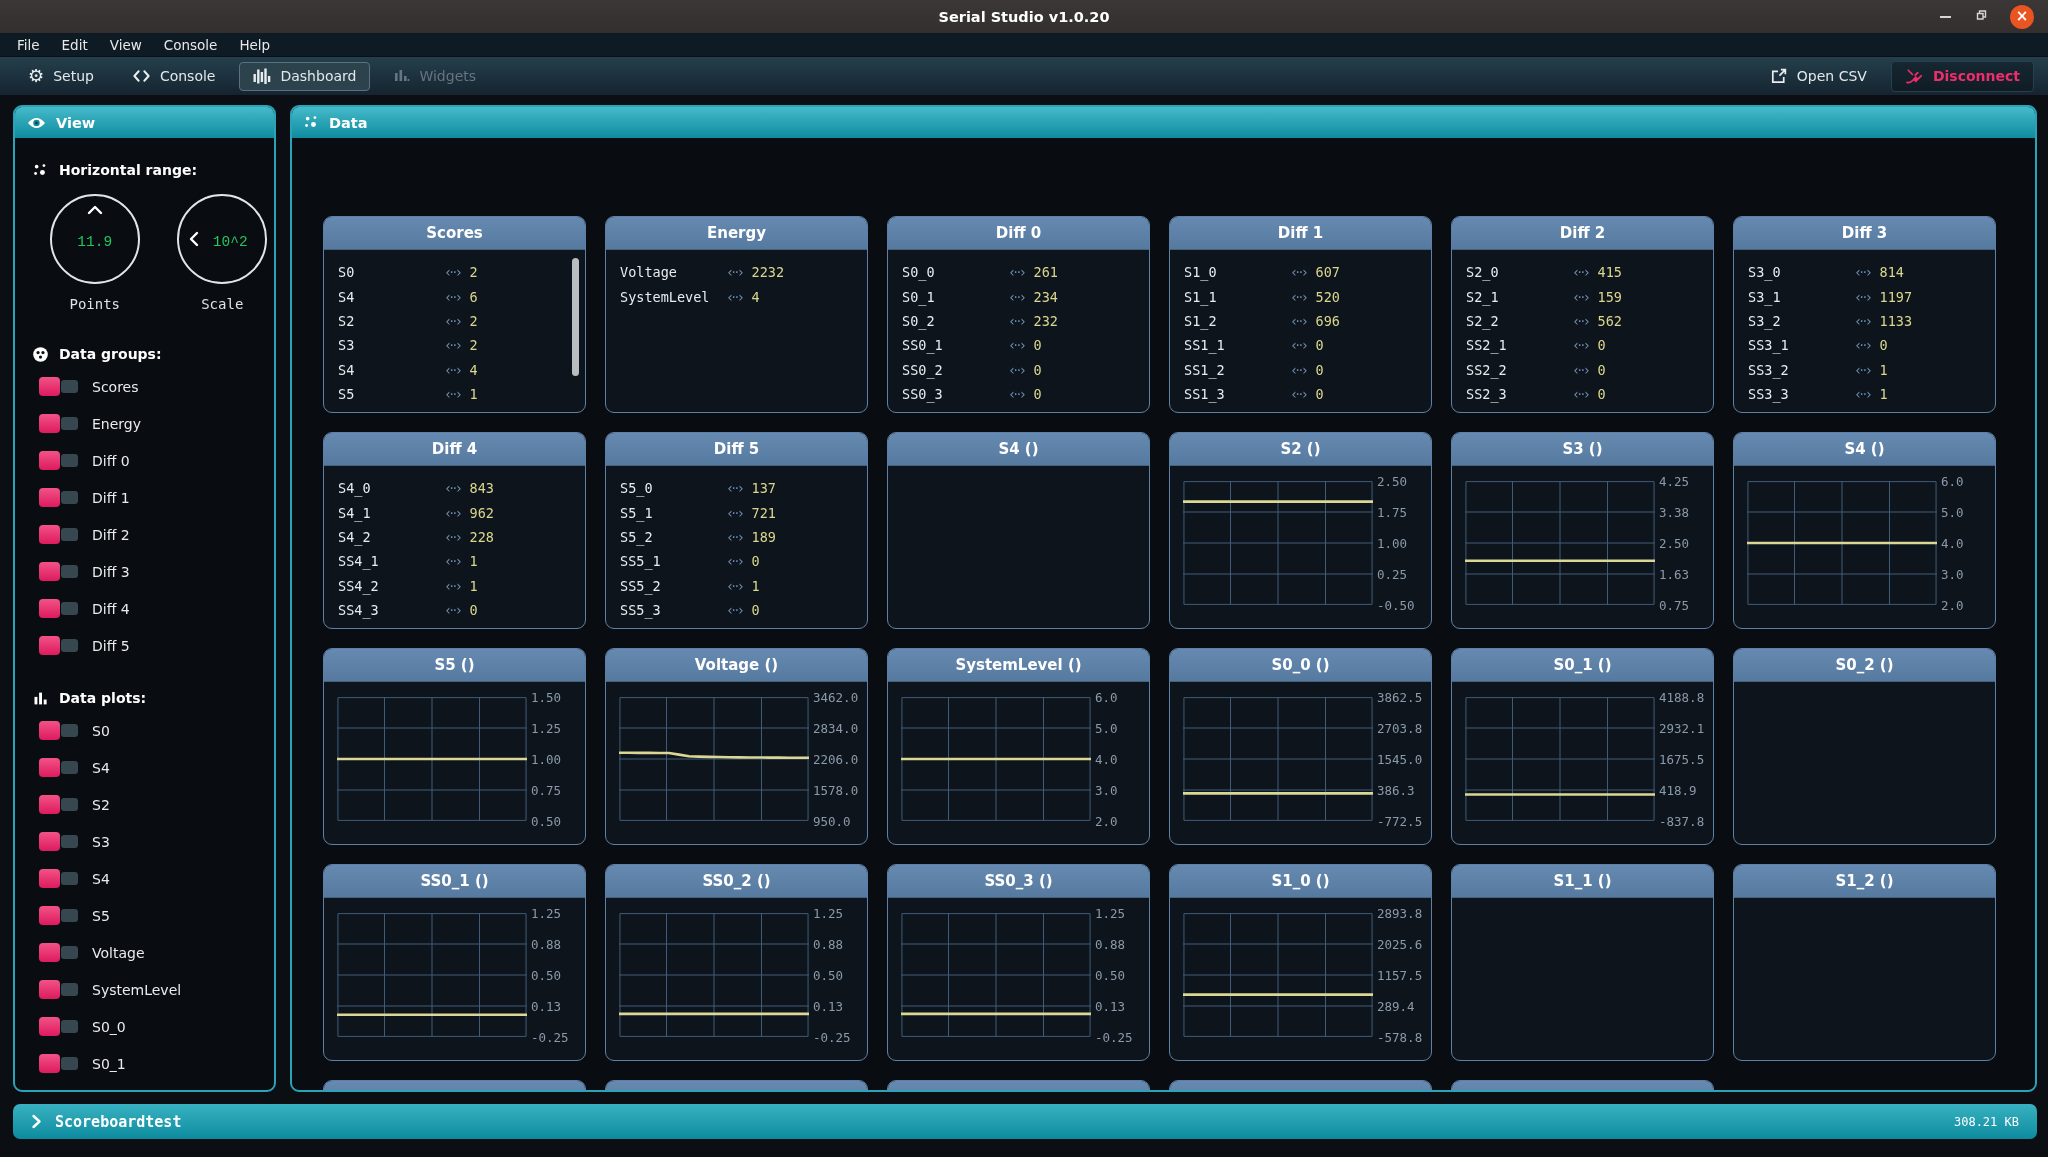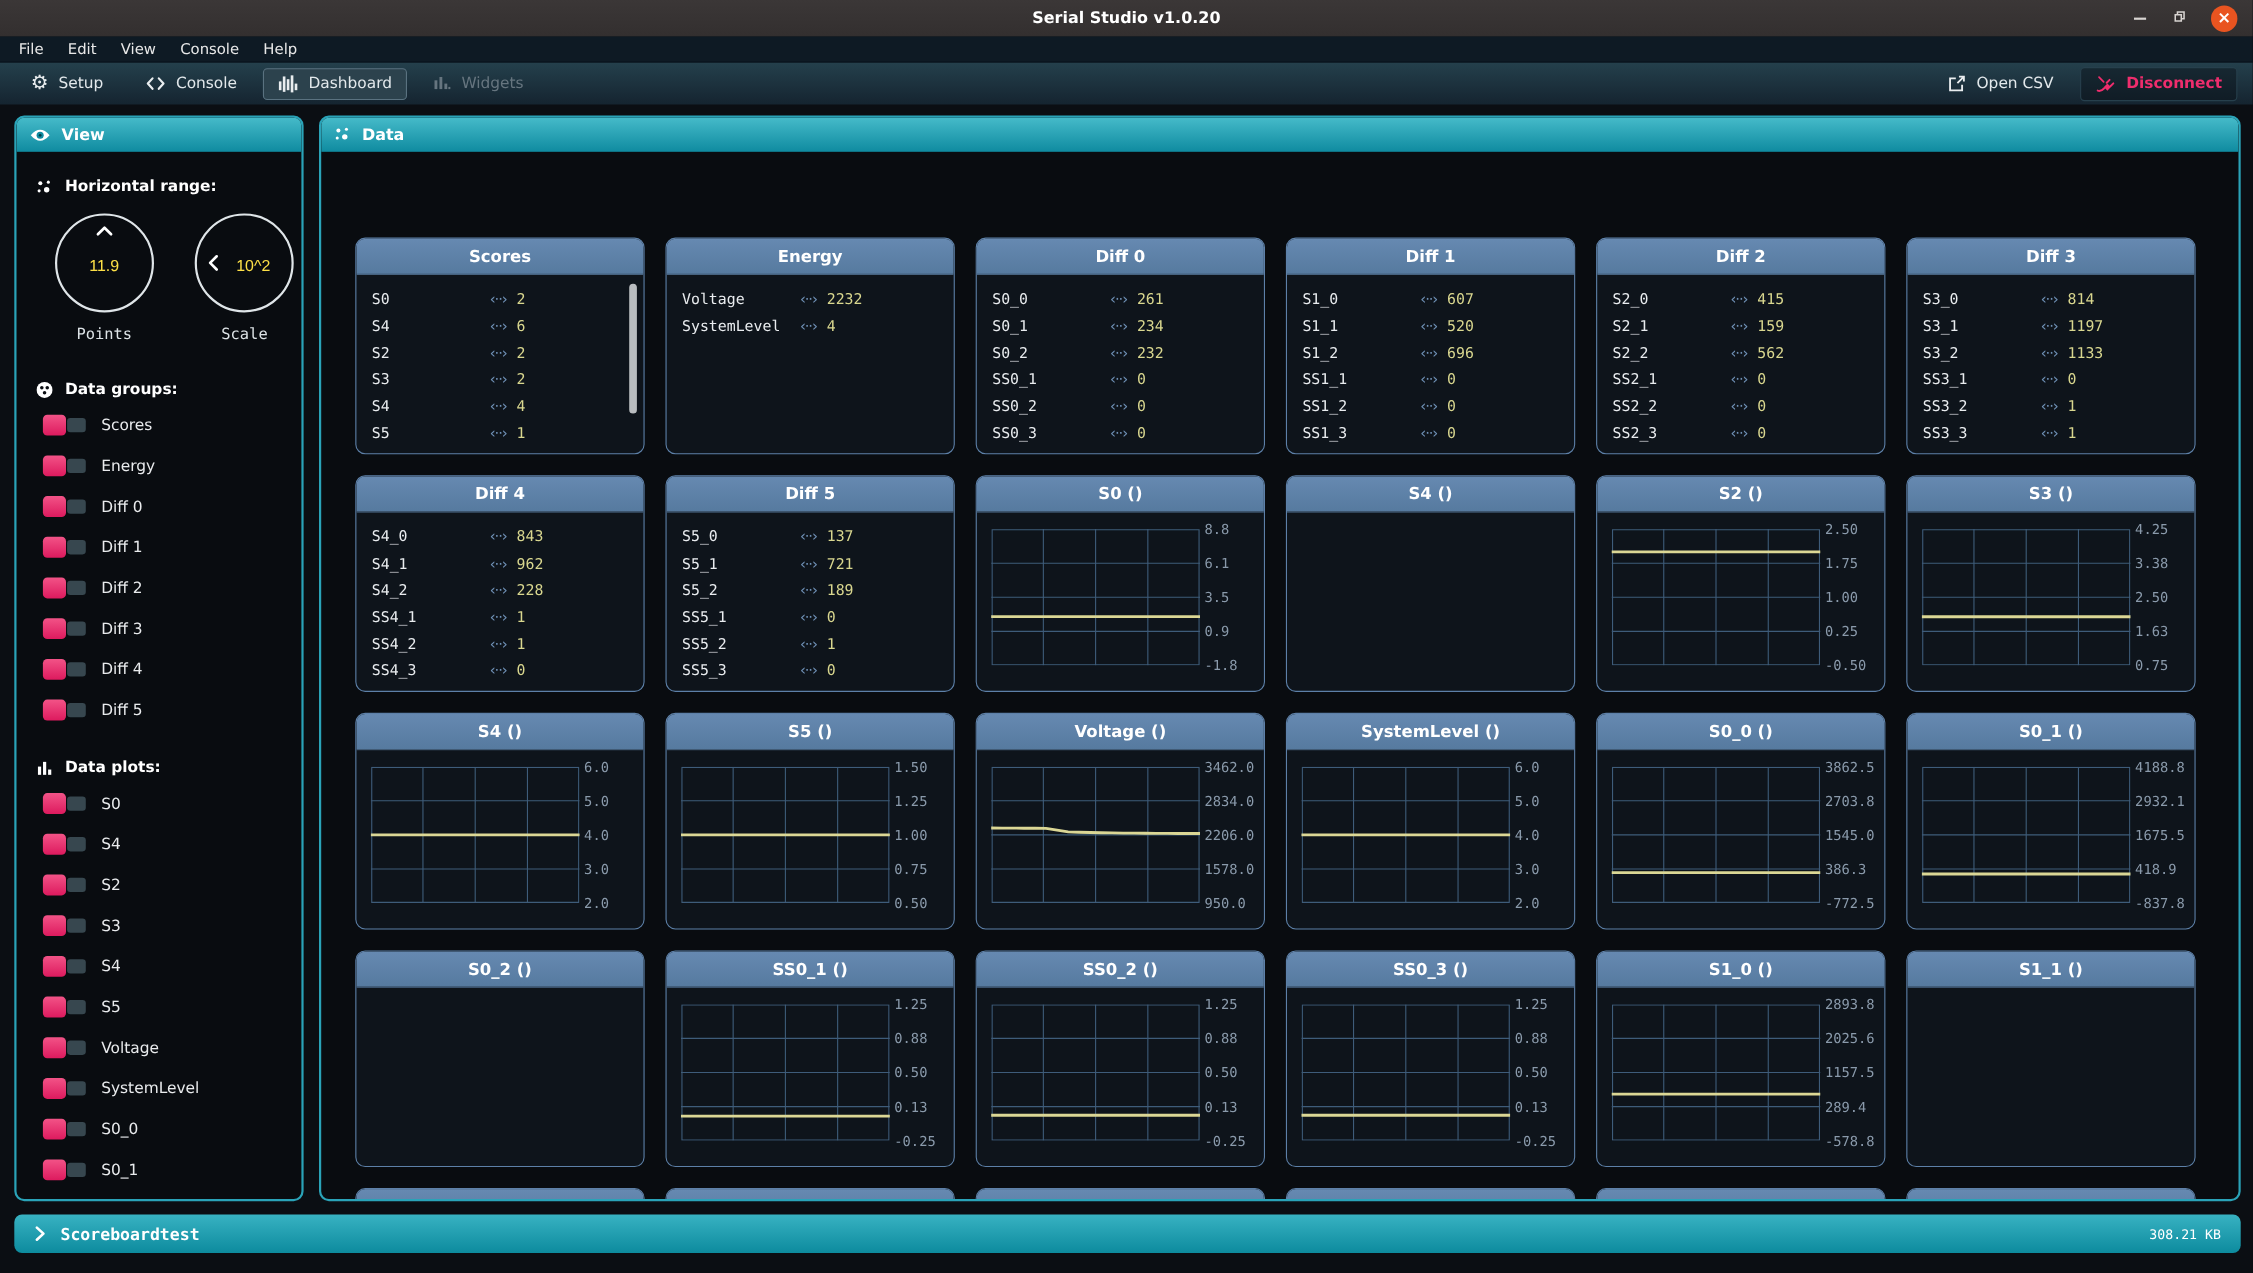--- a/index.html
+++ b/index.html
@@ -59,21 +59,21 @@
   .sidebar-body { padding:24px 0 0 18px; }
   .section-label { display:flex; align-items:center; gap:11px; color:#ffffff; font-weight:bold; font-size:14px; }
   .knob-row { display:flex; padding-left:10px; margin-top:16px; gap:24px; }
   .knob-wrap { width:110px; display:flex; flex-direction:column; align-items:center; }
   .knob { width:90px; height:90px; border:2.5px solid #dfe5e8; border-radius:50%; position:relative; }
   .knob-ind { position:absolute; }
   .knob-ind.top { left:50%; top:9px; transform:translateX(-50%); }
   .knob-ind.left { left:10px; top:50%; transform:translateY(-50%); }
   .knob-value {
     position:absolute; left:0; right:0; top:53%; transform:translateY(-50%);
-    text-align:center; color:#fde047; font-family:Liberation Sans, sans-serif; font-size:14.5px;
+    text-align:center; color:#22c55e; font-family:Liberation Mono, monospace; font-size:14.5px;
   }
   .knob-value.shift { left:16px; }
   .knob-label { margin-top:12px; color:#dde3e6; font-family:"DejaVu Sans Mono",monospace; font-size:14px; }
   .sec-groups { margin-top:34px; }
   .sec-plots { margin-top:26px; }
   .toggle-list { margin-top:6px; }
   .toggle-row { display:flex; align-items:center; gap:14px; height:37px; margin-left:6px; }
   .switch { display:flex; align-items:center; }
   .sw-knob { width:21px; height:19px; border-radius:4px; background:linear-gradient(#f25387,#dd1a5e); }
   .sw-track { width:17px; height:13px; border-radius:3px; background:#37474f; margin-left:1px; }
@@ -673,40 +673,20 @@
             </div>
             <div class="drow">
               <span class="dlabel">SS5_3</span>
               <span class="dicon">‹··›</span>
               <span class="dvalue">0</span>
             </div>
           </div>
         </div>
         <div class="card">
           <div class="card-header">
-            <span class="card-title">S0 ()</span>
-          </div>
-          <div class="card-body plot-body">
-            <div class="plot-area">
-              <svg viewBox="0 0 100 100" preserveAspectRatio="none" class="plot-svg">
-                <path d="M0.5 0.5 H99.5 V99.5 H0.5 Z M25 0 V100 M50 0 V100 M75 0 V100 M0 25 H100 M0 50 H100 M0 75 H100" fill="none" stroke="#3e5c7a" stroke-width="1" vector-effect="non-scaling-stroke"></path>
-                <path d="M0 64.15 L100 64.15" fill="none" stroke="#dbd795" stroke-width="2.6" vector-effect="non-scaling-stroke"></path>
-              </svg>
-            </div>
-            <div class="ticks">
-              <span class="tick" style="top: 0%;">8.8</span>
-              <span class="tick" style="top: 25%;">6.1</span>
-              <span class="tick" style="top: 50%;">3.5</span>
-              <span class="tick" style="top: 75%;">0.9</span>
-              <span class="tick" style="top: 100%;">-1.8</span>
-            </div>
-          </div>
-        </div>
-        <div class="card">
-          <div class="card-header">
             <span class="card-title">S4 ()</span>
           </div>
         </div>
         <div class="card">
           <div class="card-header">
             <span class="card-title">S2 ()</span>
           </div>
           <div class="card-body plot-body">
             <div class="plot-area">
               <svg viewBox="0 0 100 100" preserveAspectRatio="none" class="plot-svg">

